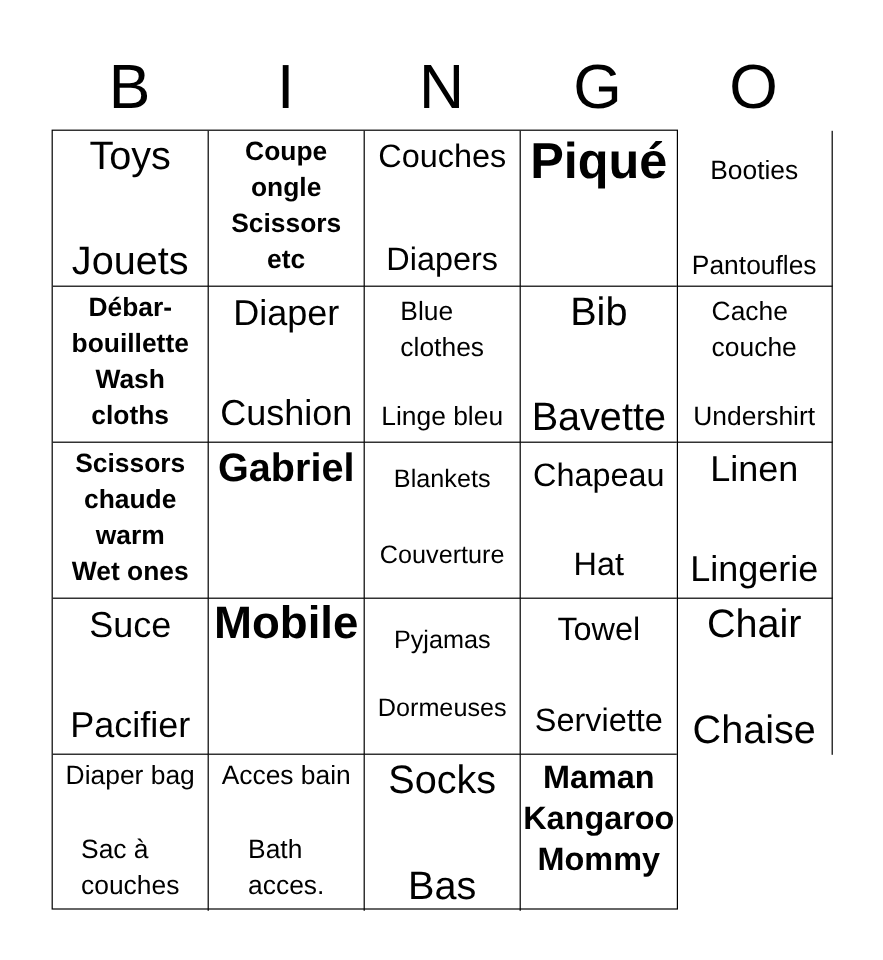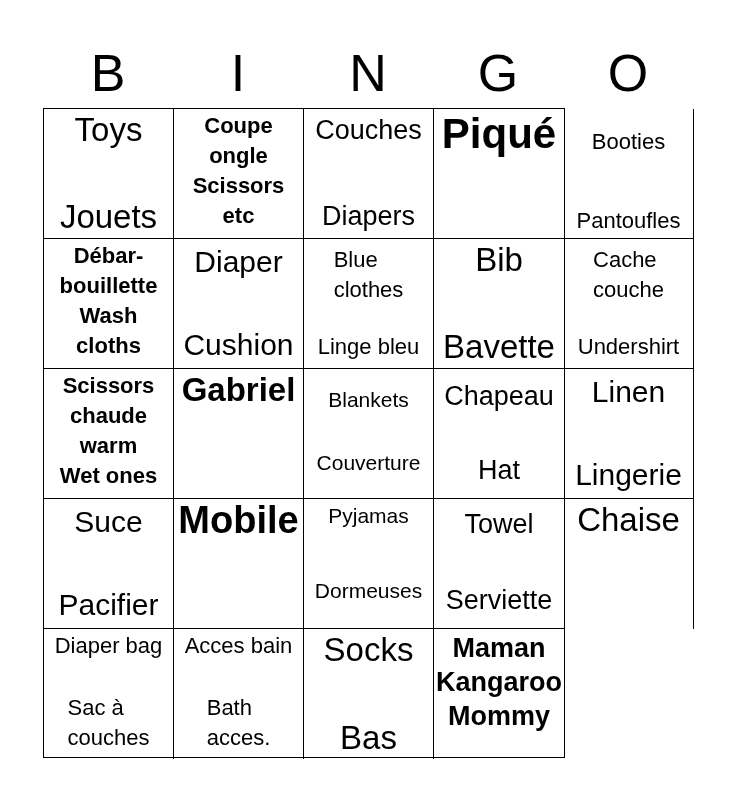--- a/index.html
+++ b/index.html
@@ -159,29 +159,30 @@
     <span class="line fs-ml pad-bottom-s">Lingerie</span>
   </div>
   <div class="cell split row-3 col-1">
     <span class="line fs-ml pad-top-s">Suce</span>
     <span class="line fs-ml pad-bottom-s">Pacifier</span>
   </div>
   <div class="cell center row-3 col-2">
     <span class="line fs-l" style="font-size:38px">Mobile</span>
   </div>
   <div class="cell split row-3 col-3">
-    <span class="line fs-xs" style="">Pyjamas</span>
+    <span class="line fs-xs" style="margin-top:18px">Pyjamas</span>
     <span class="line fs-xs" style="margin-bottom:20px">Dormeuses</span>
   </div>
   <div class="cell split row-3 col-4">
     <span class="line fs-m" style="margin-top:8px">Towel</span>
     <span class="line fs-m" style="margin-bottom:10px">Serviette</span>
   </div>
 
   <div class="cell split row-4 col-0">
+    <span class="line fs-l">Chair</span>
     <span class="line fs-l">Chaise</span>
   </div>
   <div class="cell split row-4 col-1">
     <span class="line fs-s">Diaper bag</span>
     <span class="stack pad-bottom-s">
       <span class="line fs-s">Sac à</span>
       <span class="line fs-s">couches</span>
     </span>
   </div>
   <div class="cell split row-4 col-2">

